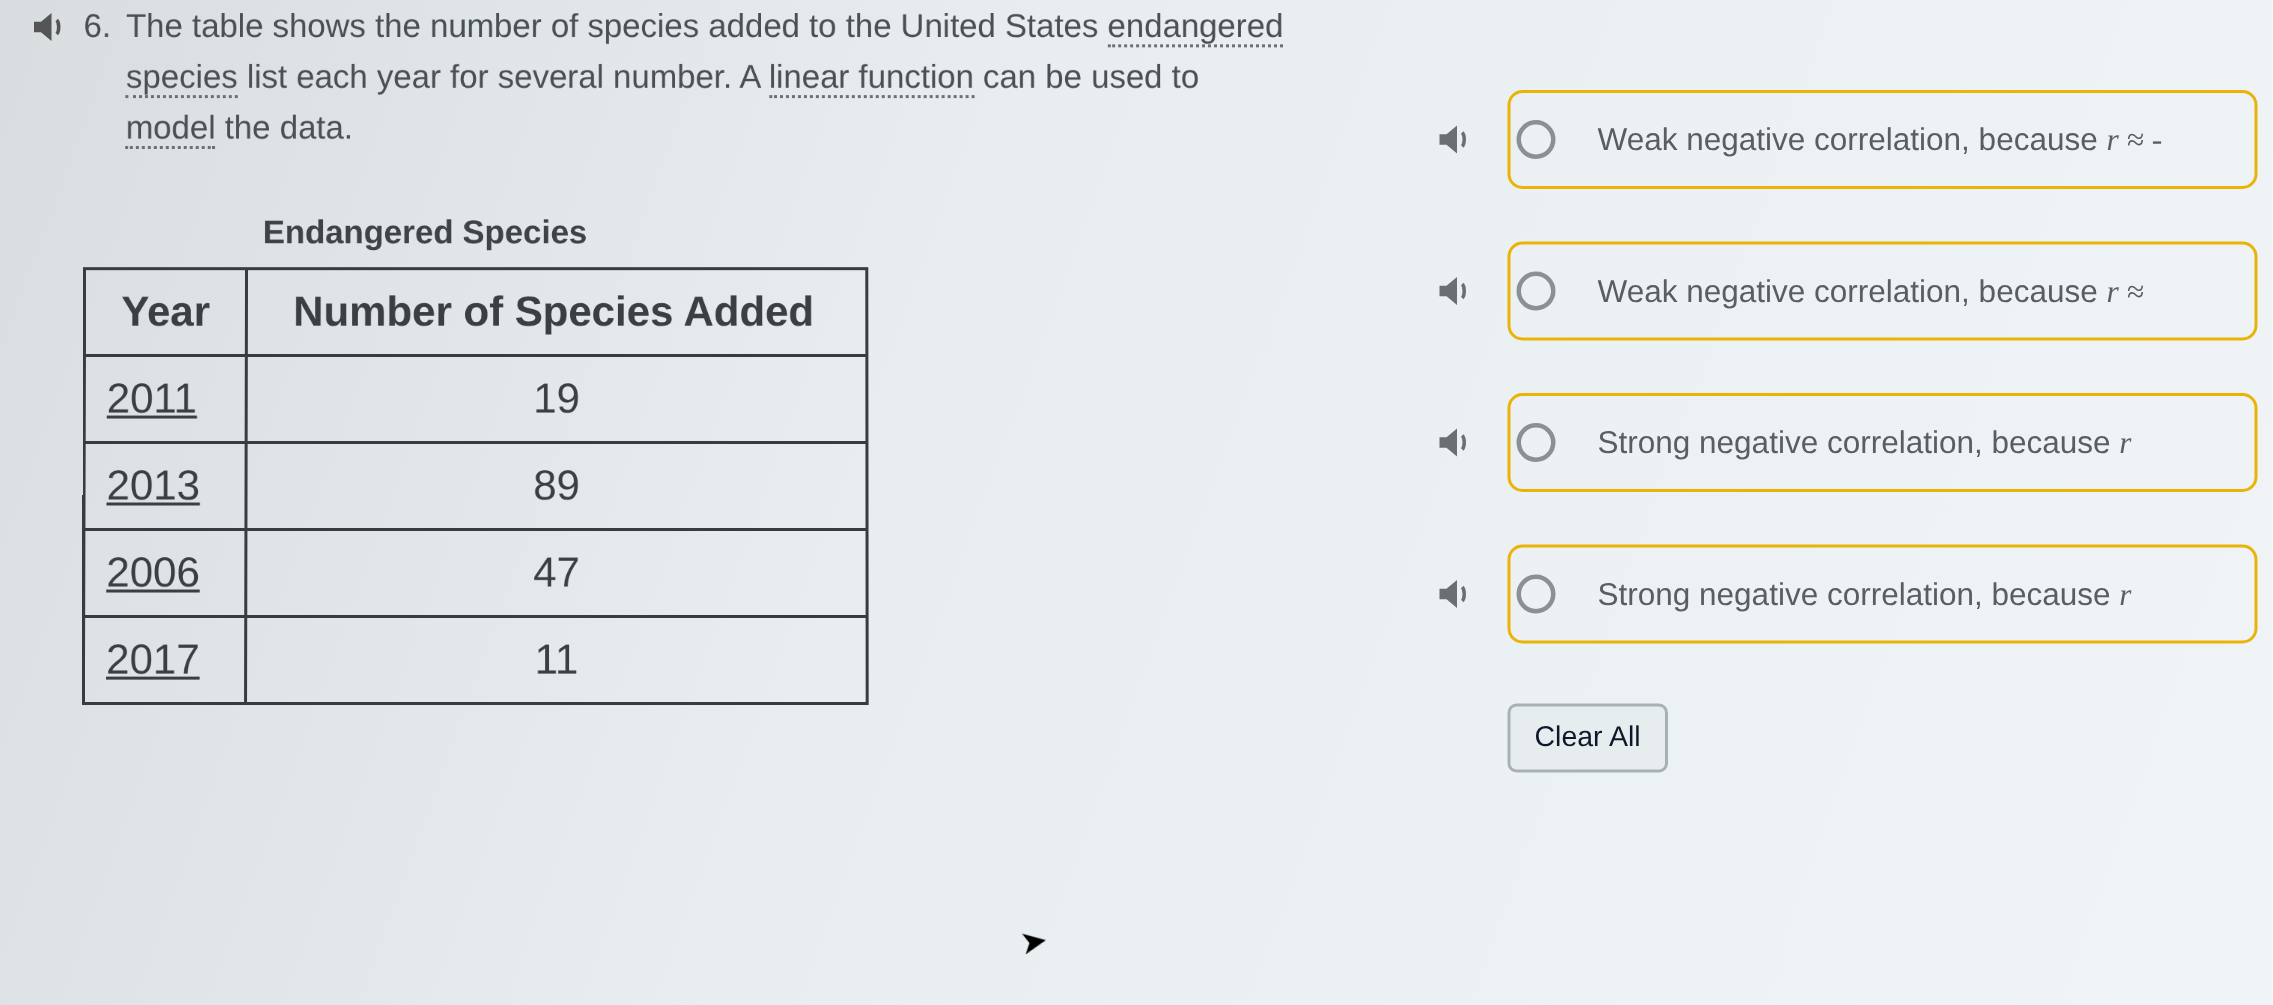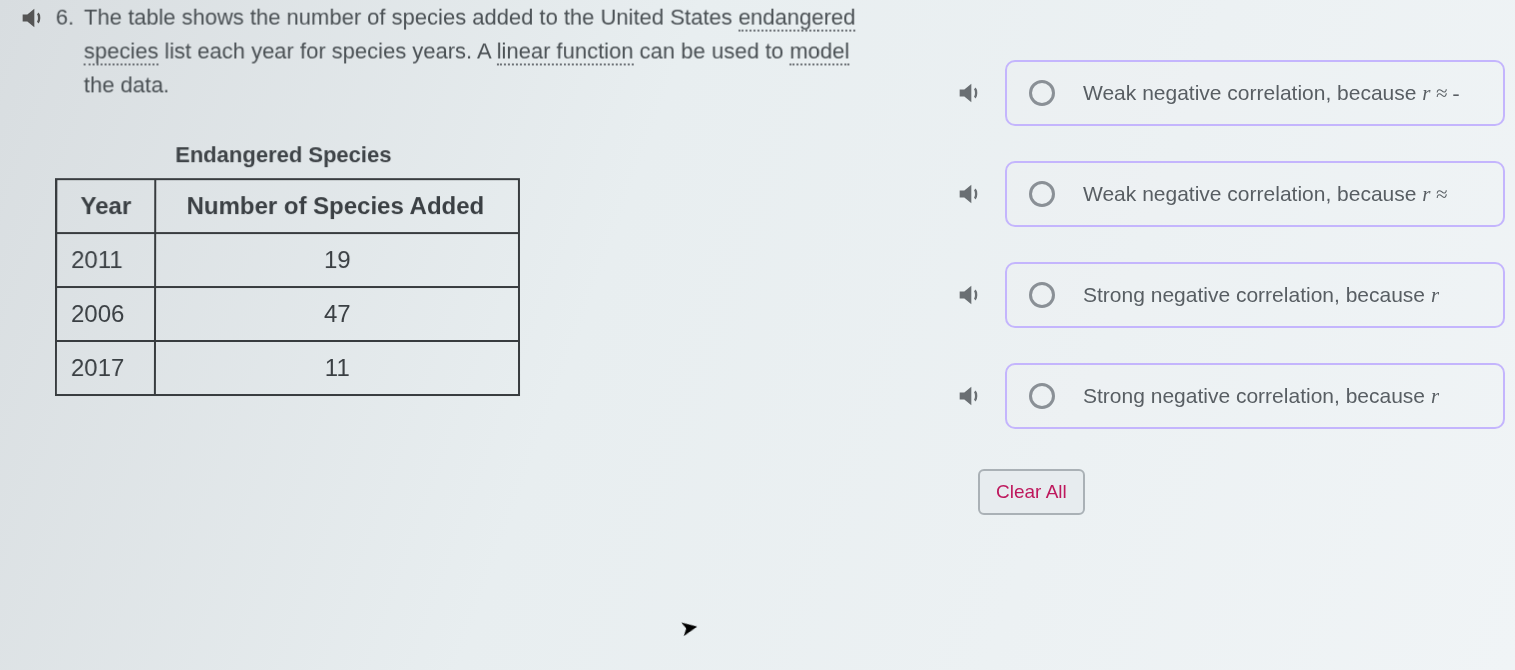--- a/index.html
+++ b/index.html
@@ -51,48 +51,48 @@
 
   .table-title {
     font-size: 22px;
     font-weight: bold;
     color: #3e4347;
     margin: 40px 0 10px 120px;
   }
   table.data {
     border-collapse: collapse;
     margin-left: 0;
-    font-size: 24px;
+    font-size: 28px;
     color: #3a3f43;
   }
   table.data th, table.data td {
     border: 2px solid #383c3f;
     padding: 12px 20px;
     text-align: center;
     background: transparent;
   }
   table.data th { font-weight: bold; }
-  table.data td.year { text-align: left; padding-left: 14px; padding-right: 30px;}
+  table.data td.year { text-align: left; padding-left: 14px; padding-right: 30px; text-decoration: underline;}
   table.data th.year-h { padding-left: 20px; padding-right: 20px;}
   table.data th.val-h { padding-left: 30px; padding-right: 34px;}
 
   .option-row {
     display: flex;
     align-items: center;
     gap: 22px;
     margin-bottom: 35px;
   }
   .speaker-mini {
     width: 28px; height: 28px; color: #6a6f73; flex: 0 0 auto;
   }
   .option-box {
     flex: 1;
-    border: 2px solid #c4b5fd;
+    border: 2px solid #eab308;
     border-radius: 10px;
-    padding: 18px 22px;
+    padding: 18px 4px;
     display: flex;
     align-items: center;
     gap: 28px;
     background: rgba(255,255,255,0.05);
     cursor: pointer;
   }
   .radio {
     width: 26px; height: 26px; border: 3px solid #8a9096; border-radius: 50%;
     flex: 0 0 auto;
   }
@@ -100,23 +100,23 @@
     font-size: 21px; color: #585e63; white-space: nowrap; overflow: hidden;
   }
   .math-r { font-style: italic; font-family: "Times New Roman", serif; }
 
   .clear-btn {
     border: 2px solid #aab1b6;
     border-radius: 6px;
     background: #e7ecef;
     padding: 10px 16px;
     font-size: 19px;
-    color: #be185d;
+    color: #0f172a;
     cursor: pointer;
-    margin-left: 23px;
+    margin-left: 50px;
     margin-top: 5px;
   }
 
   .cursor {
     position: absolute;
     left: 680px;
     top: 615px;
     font-size: 22px;
     color: #000;
     transform: rotate(-10deg);
@@ -130,38 +130,42 @@
     <path d="M4 9v6h4l6 5V4L8 9H4z" fill="currentColor" stroke="none"></path>
     <path d="M17 8c1.5 1.5 1.5 6.5 0 8"></path>
   </svg>
 </div>
 
 <div class="container">
   <div class="left-col">
     <div class="q-header">
       <div class="q-num">6.</div>
       <div class="q-text">
-        <span>The table shows the number of species added to the United States </span><span class="dotted">endangered species</span><span> list each year for species years. A </span><span class="dotted">linear function</span><span> can be used to </span><span class="dotted">model</span><span> the data.</span>
+        <span>The table shows the number of species added to the United States </span><span class="dotted">endangered species</span><span> list each year for several number. A </span><span class="dotted">linear function</span><span> can be used to </span><span class="dotted">model</span><span> the data.</span>
       </div>
     </div>
 
     <div class="table-title">Endangered Species</div>
     <table class="data">
       <thead>
         <tr>
           <th class="year-h">Year</th>
           <th class="val-h">Number of Species Added</th>
         </tr>
       </thead>
       <tbody>
         <tr>
             <td class="year">2011</td>
             <td>19</td>
           </tr>
         <tr>
+            <td class="year">2013</td>
+            <td>89</td>
+          </tr>
+        <tr>
             <td class="year">2006</td>
             <td>47</td>
           </tr>
         <tr>
             <td class="year">2017</td>
             <td>11</td>
           </tr>
       </tbody>
     </table>
   </div>

